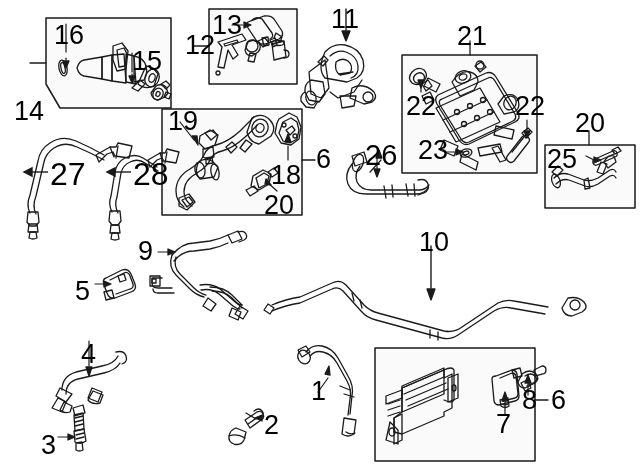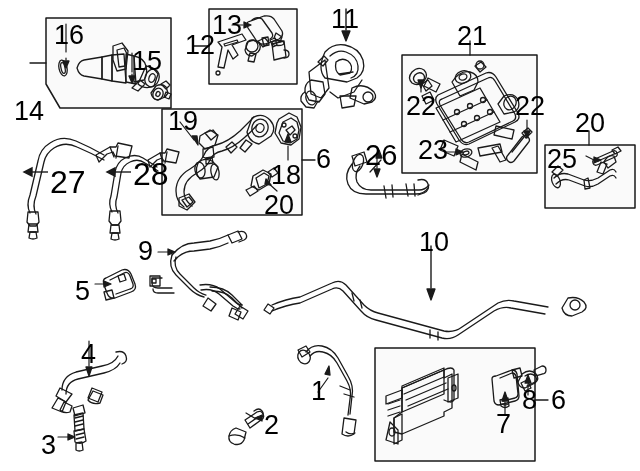--- a/index.html
+++ b/index.html
@@ -429,21 +429,21 @@
 <div class="callout" style="left:271px;top:162px;font-size:27px;">18</div>
 <div class="callout" style="left:168px;top:108px;font-size:27px;text-align:right;">19</div>
 <div class="callout" style="left:264px;top:192px;font-size:27px;text-align:right;">20</div>
 <div class="callout" style="left:457px;top:23px;font-size:27px;">21</div>
 <div class="callout" style="left:406px;top:93px;font-size:27px;">22</div>
 <div class="callout" style="left:515px;top:93px;font-size:27px;">22</div>
 <div class="callout" style="left:418px;top:137px;font-size:27px;">23</div>
 <div class="callout" style="left:575px;top:110px;font-size:27px;">20</div>
 <div class="callout" style="left:547px;top:146px;font-size:27px;">25</div>
 <div class="callout" style="left:365px;top:141px;font-size:29px;">26</div>
-<div class="callout" style="left:50px;top:158px;font-size:32px;margin-top:8px;">27</div>
+<div class="callout" style="left:50px;top:158px;font-size:32px;">27</div>
 <div class="callout" style="left:133px;top:158px;font-size:32px;">28</div>
 
 <svg style="position:absolute;left:0;top:0;width:640px;height:471px;pointer-events:none;">
   <g stroke="#1a1a1a" stroke-width="1.4" fill="#1a1a1a">
     <line x1="48" y1="172" x2="32" y2="172"></line>
     <polygon points="32,168 24,172 32,176"></polygon>
     <line x1="131" y1="172" x2="115" y2="172"></line>
     <polygon points="115,168 107,172 115,176"></polygon>
   </g>
 </svg>

